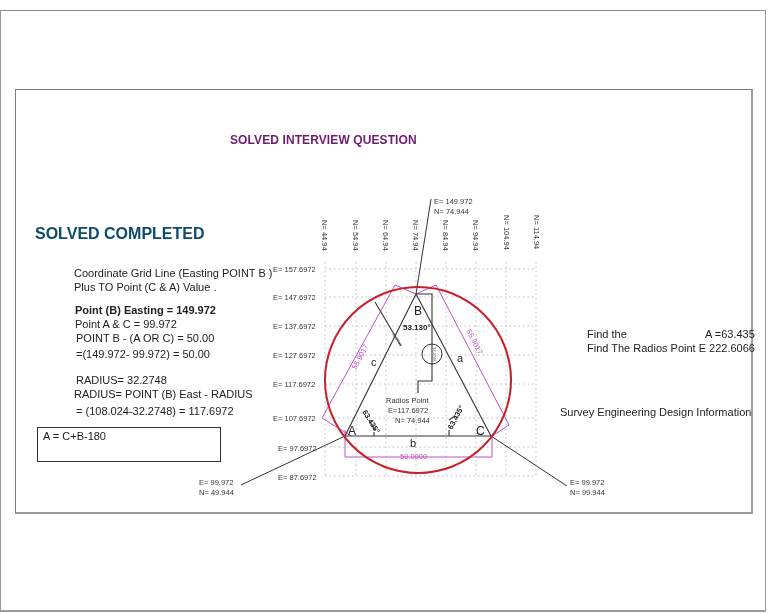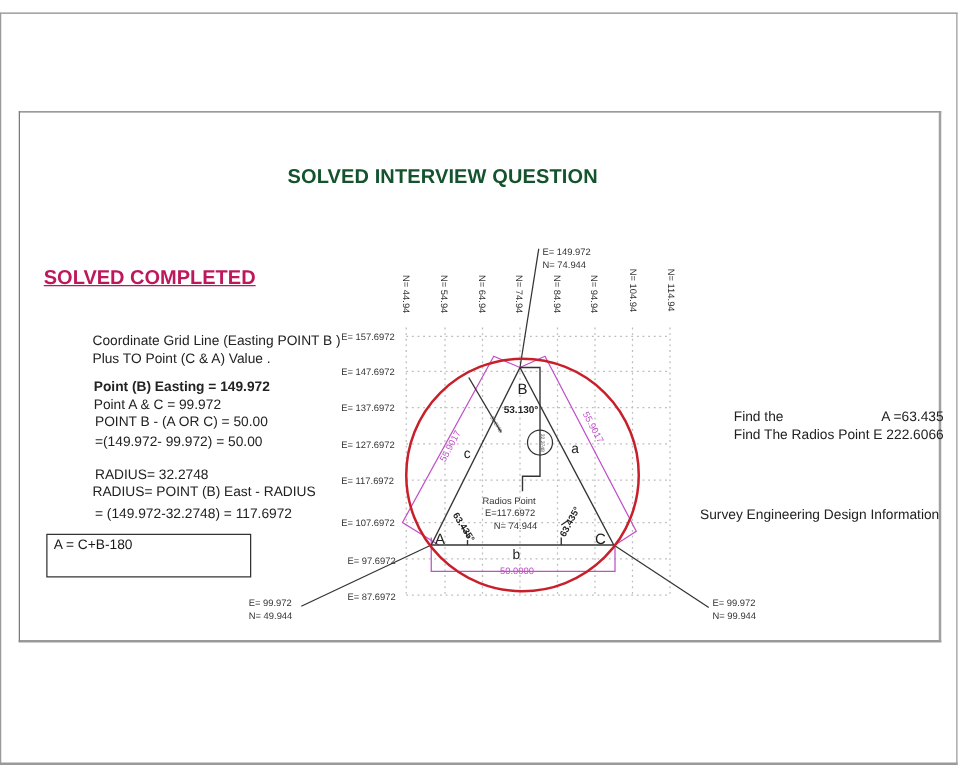--- a/index.html
+++ b/index.html
@@ -1,22 +1,22 @@
 <!DOCTYPE html>
 <html><head>
 <meta charset="utf-8">
 <style>
   html, body { margin: 0; padding: 0; background: #ffffff; }
   body { width: 768px; height: 614px; position: relative; overflow: hidden; font-family: "Liberation Sans", sans-serif; color: #1a1a1a; }
   .outer-frame { position: absolute; left: 0; top: 10px; width: 766px; height: 602px; border-top: 1px solid #8a8a8a; border-left: 1px solid #9a9a9a; border-right: 1px solid #9a9a9a; border-bottom: 2px solid #9a9a9a; box-sizing: border-box; }
   .inner-frame { position: absolute; left: 15px; top: 89px; width: 738px; height: 425px; border: 1px solid #7a7a7a; border-bottom: 2px solid #9a9a9a; border-right: 2px solid #a0a0a0; box-sizing: border-box; }
-  .title { position: absolute; left: 230px; top: 133px; font-size: 16px; font-weight: bold; color: #14532d; letter-spacing: 0.1px; white-space: nowrap; }
-  .subtitle { position: absolute; left: 35px; top: 214px; font-size: 16px; font-weight: bold; color: #be185d; white-space: nowrap; text-decoration: underline; }
+  .title { position: absolute; left: 230px; top: 133px; font-size: 12px; font-weight: bold; color: #701a75; letter-spacing: 0.1px; white-space: nowrap; }
+  .subtitle { position: absolute; left: 35px; top: 225px; font-size: 16px; font-weight: bold; color: #0c4a6e; white-space: nowrap; }
   .txt { position: absolute; font-size: 11px; color: #222; white-space: nowrap; line-height: 14px; margin-left: 44px; }
-  .formula-box { position: absolute; left: 37px; top: 427px; width: 164px; height: 35px; border: 1px solid #333; box-sizing: border-box; }
+  .formula-box { position: absolute; left: 37px; top: 427px; width: 184px; height: 35px; border: 1px solid #333; box-sizing: border-box; }
   .formula-box .line { position: absolute; left: 5px; font-size: 11px; white-space: nowrap; }
   svg { position: absolute; left: 0; top: 0; }
 </style>
 </head>
 <body>
 
 <div class="outer-frame"></div>
 <div class="inner-frame"></div>
 
 <div class="title">SOLVED INTERVIEW QUESTION</div>
@@ -25,21 +25,21 @@
 <div class="txt" style="left:30px; top:266px;">Coordinate Grid Line (Easting POINT B )</div>
 <div class="txt" style="left:30px; top:280px;">Plus TO  Point (C &amp; A)  Value .</div>
 
 <div class="txt" style="left:31px; top:303px;font-weight:bold;">Point (B)  Easting = 149.972</div>
 <div class="txt" style="left:31px; top:317px;text-align:center;">Point A &amp; C = 99.972</div>
 <div class="txt" style="left:32px; top:331px;">POINT B - (A OR C) = 50.00</div>
 <div class="txt" style="left:32px; top:347px;">=(149.972- 99.972) = 50.00</div>
 
 <div class="txt" style="left:32px; top:373px;">RADIUS= 32.2748</div>
 <div class="txt" style="left:30px; top:387px;">RADIUS= POINT (B) East - RADIUS</div>
-<div class="txt" style="left:32px; top:404px;">= (149.972-32.2748) =  117.6972</div>
+<div class="txt" style="left:32px; top:404px;">= (108.024-32.2748) =  117.6972</div>
 
 <div class="formula-box">
   <div class="line" style="top:2px;">A = C+B-180</div>
 </div>
 
 <div class="txt" style="left:543px; top:327px;">Find the</div>
 <div class="txt" style="left:661px; top:327px;">A =63.435</div>
 <div class="txt" style="left:543px; top:341px;">Find The Radios Point E 222.6066</div>
 <div class="txt" style="left:516px; top:405px;">Survey Engineering Design  Information</div>
 

